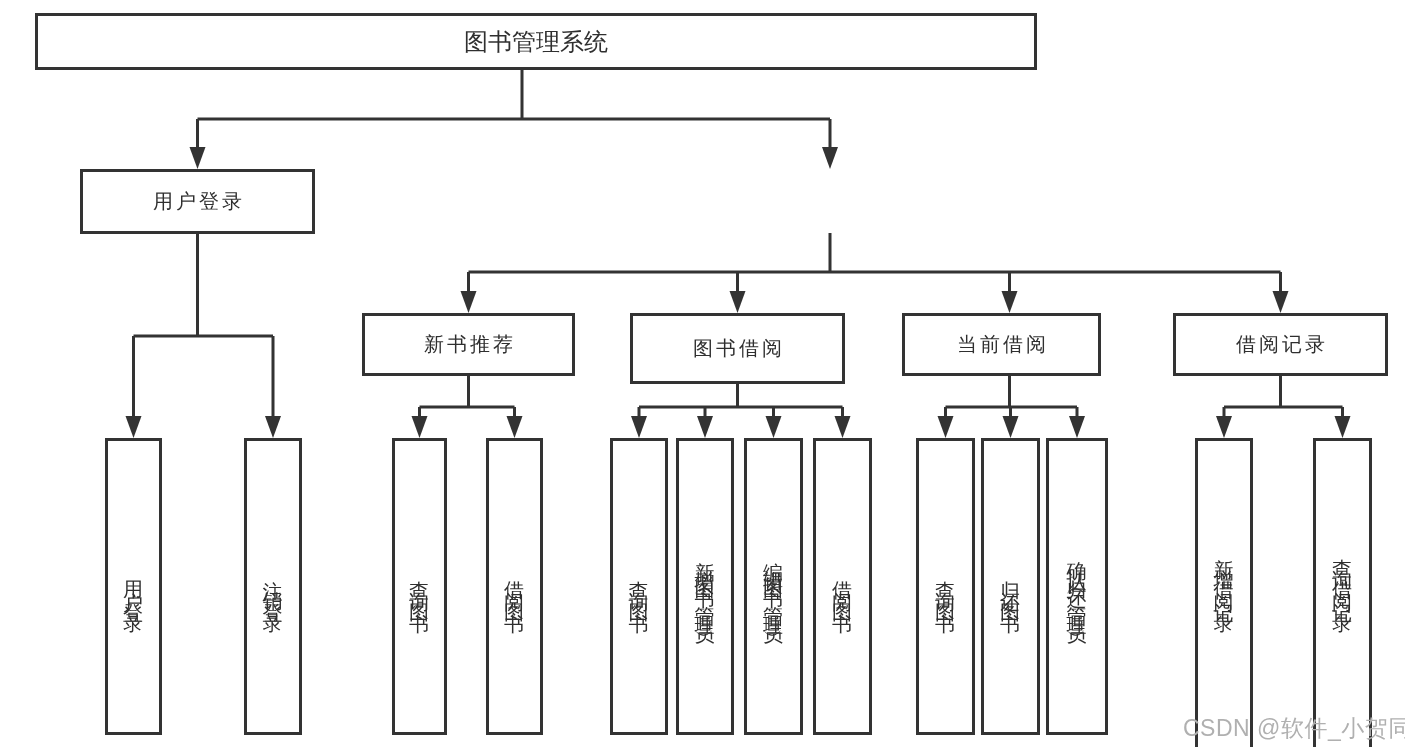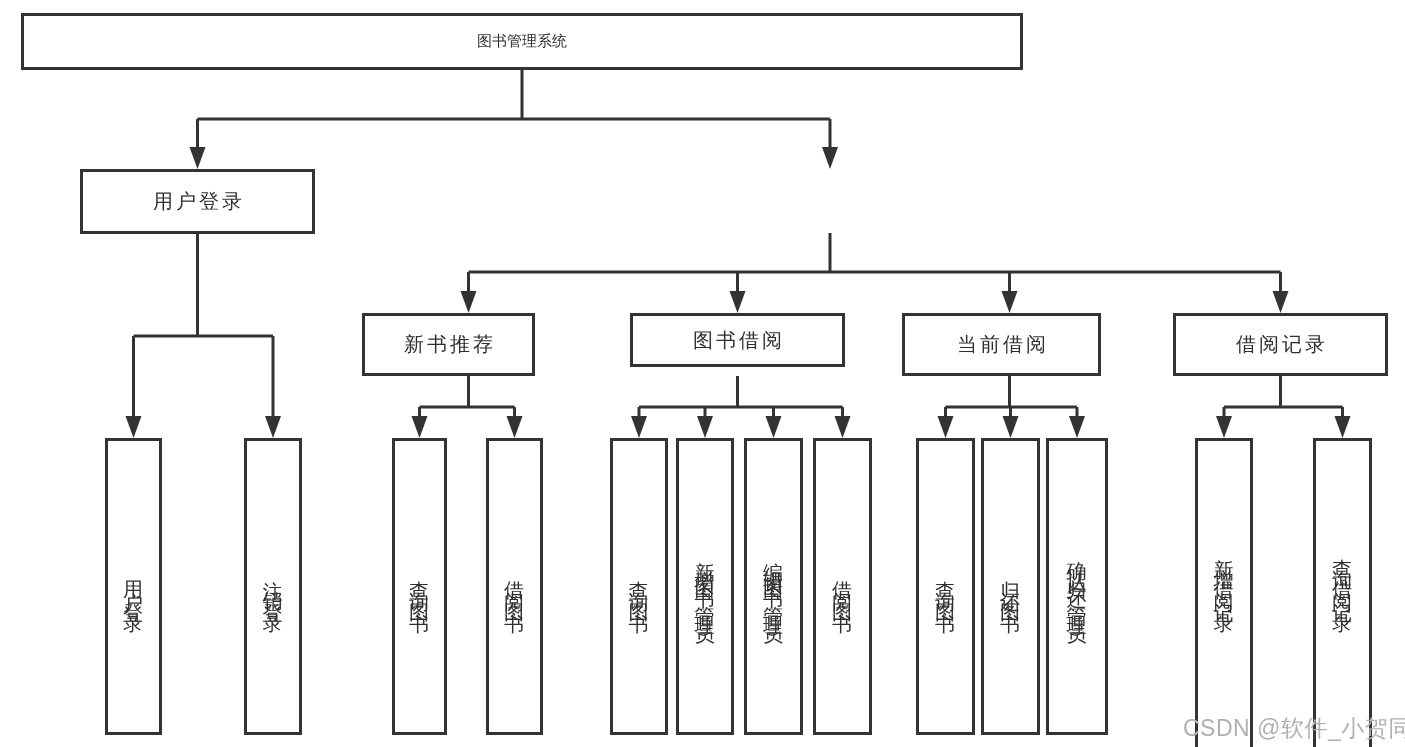--- a/index.html
+++ b/index.html
@@ -28,21 +28,21 @@
     color:var(--text);
     display:flex;align-items:center;justify-content:center;
     text-align:center;
   }
   .hnode{
     font-size:20px;
     letter-spacing:3px;
     text-indent:3px;
     white-space:nowrap;
   }
-  .title{font-size:15px;}
+  .title{font-size:24px;margin-left:14px;}
   .leaf{
     position:absolute;
     background:#ffffff;
     border:3px solid var(--border);
     color:var(--text);
     display:flex;align-items:center;justify-content:center;
   }
   .vtext{
     writing-mode:vertical-rl;
     font-size:20px;
@@ -99,22 +99,22 @@
 
     <path d="M1280.5 376 V407 M1224 407 H1342.5 M1224 407 V421 M1342.5 407 V421"></path>
     <polygon fill="#333333" stroke="none" points="1216,416 1232,416 1224,438"></polygon>
     <polygon fill="#333333" stroke="none" points="1334.5,416 1350.5,416 1342.5,438"></polygon>
   </svg>
 
   <div class="node title" style="left:21px;top:13px;width:1002px;height:57px;">图书管理系统</div>
 
   <div class="node hnode" style="left:80px;top:169px;width:235px;height:65px;">用户登录</div>
 
-  <div class="node hnode" style="left:362px;top:313px;width:173px;height:63px;">新书推荐</div>
-  <div class="node hnode" style="left:630px;top:313px;width:215px;height:54px;">图书借阅</div>
+  <div class="node hnode" style="left:362px;top:313px;width:213px;height:63px;">新书推荐</div>
+  <div class="node hnode" style="left:630px;top:313px;width:215px;height:71px;">图书借阅</div>
   <div class="node hnode" style="left:902px;top:313px;width:199px;height:63px;">当前借阅</div>
   <div class="node hnode" style="left:1173px;top:313px;width:215px;height:63px;font-family:Liberation Serif, serif;">借阅记录</div>
 
   <div class="leaf" style="left:105px;top:438px;width:57px;height:297px;">
     <span class="vtext">用户登录</span>
   </div>
   <div class="leaf" style="left:244px;top:438px;width:58px;height:297px;">
     <span class="vtext">注销登录</span>
   </div>
 

